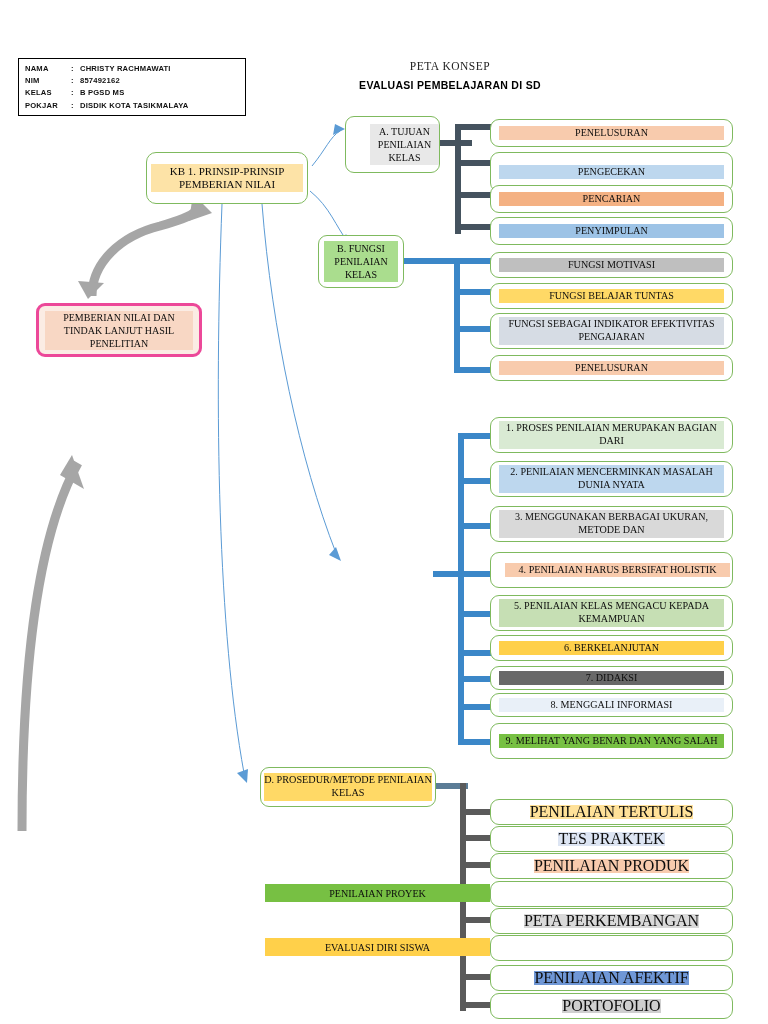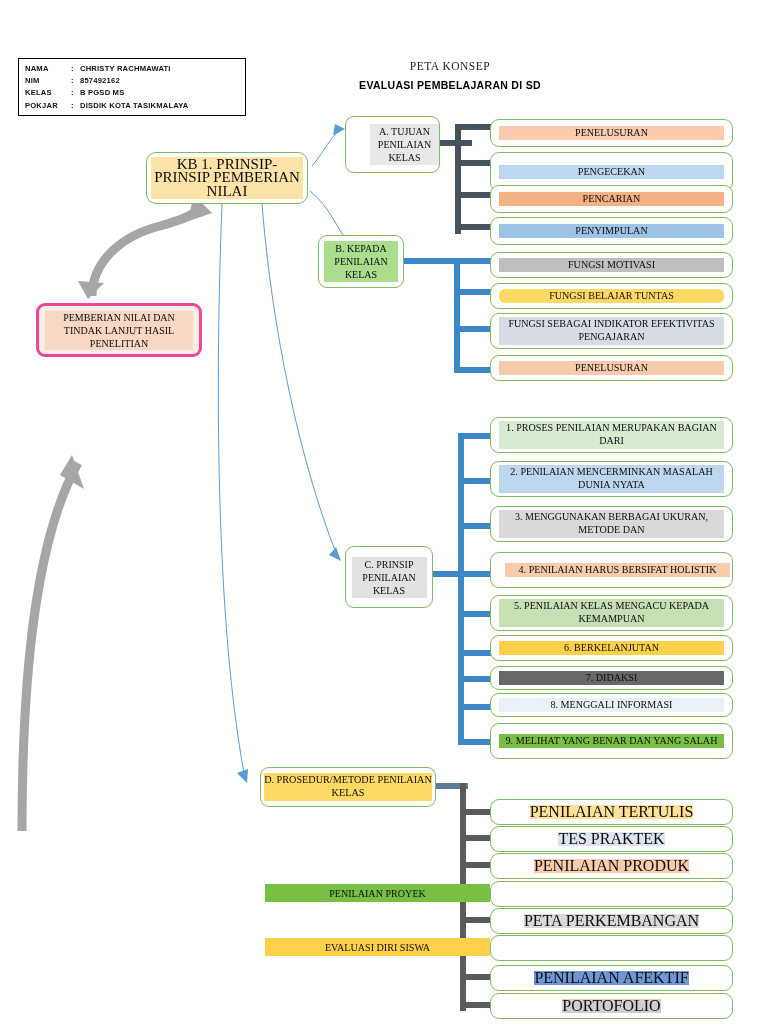--- a/index.html
+++ b/index.html
@@ -42,21 +42,21 @@
     overflow:visible;
   }
   .node .fill{
     display:block;text-align:center;box-sizing:border-box;
     font-family:"Liberation Serif", serif;color:#0d0d0d;
     line-height:12.4px;padding:1px 0;
   }
 
   
   #kb-root{left:146px;top:121px;width:162px;height:52px;border-width:1.4px;border-radius:10px;}
-  #kb-root .fill{width:152px;background:#fde3a7;font-size:15px;line-height:13.4px;}
+  #kb-root .fill{width:152px;background:#fde3a7;font-size:11px;line-height:13.4px;}
 
   
   #left-summary{
     position:absolute;left:36px;top:272px;width:166px;height:54px;
     border:3px solid #ec4899;border-radius:9px;background:#fbece4;
     display:flex;align-items:center;justify-content:center;box-sizing:border-box;
   }
   #left-summary .fill{
     width:148px;background:#f8d7c4;text-align:center;
     font-family:"Liberation Serif", serif;font-size:10px;line-height:13px;color:#0d0d0d;
@@ -177,45 +177,42 @@
     <span class="fill w1" style="background: rgb(189, 215, 238);">PENGECEKAN</span>
   </div>
   <div class="node leaf" style="top:154px;height:28px;">
     <span class="fill w1" style="background: rgb(244, 177, 131);">PENCARIAN</span>
   </div>
   <div class="node leaf" style="top:186px;height:28px;">
     <span class="fill w1" style="background: rgb(157, 195, 230);">PENYIMPULAN</span>
   </div>
 
   <div class="node seclabel" id="sec-b">
-    <span class="fill" style="background: rgb(170, 221, 142);">B.  KEPADA PENILAIAN KELAS</span>
+    <span class="fill" style="background: rgb(170, 221, 142);">B.  FUNGSI PENILAIAN KELAS</span>
   </div>
   <div class="bar stub-blue" style="left:404px;top:227px;width:56px;height:6px;"></div>
   <div class="bar trunk-blue" style="left:454px;top:227px;width:6px;height:115px;"></div>
   <div class="bar stub-blue" style="left:454px;top:227px;width:40px;height:6px;"></div>
   <div class="bar stub-blue" style="left:454px;top:258px;width:40px;height:6px;"></div>
   <div class="bar stub-blue" style="left:454px;top:295px;width:40px;height:6px;"></div>
   <div class="bar stub-blue" style="left:454px;top:336px;width:40px;height:6px;"></div>
 
   <div class="node leaf" style="top:221px;height:26px;">
     <span class="fill w1" style="background: rgb(191, 191, 191);">FUNGSI MOTIVASI</span>
   </div>
   <div class="node leaf" style="top:252px;height:26px;">
-    <span class="fill w1" style="background: rgb(255, 217, 102); border-radius: 6px;">FUNGSI BELAJAR TUNTAS</span>
+    <span class="fill w1" style="background: rgb(255, 217, 102);">FUNGSI BELAJAR TUNTAS</span>
   </div>
   <div class="node leaf" style="top:282px;height:36px;">
     <span class="fill w1" style="background: rgb(214, 220, 228);">FUNGSI SEBAGAI INDIKATOR EFEKTIVITAS PENGAJARAN</span>
   </div>
   <div class="node leaf" style="top:324px;height:26px;">
     <span class="fill w1" style="background: rgb(248, 203, 173);">PENELUSURAN</span>
   </div>
 
-  <div class="node seclabel" id="sec-c">
-    <span class="fill" style="background: rgb(226, 226, 226);">C.  PRINSIP PENILAIAN KELAS</span>
-  </div>
   <div class="bar stub-blue" style="left:433px;top:540px;width:35px;height:6px;"></div>
   <div class="bar trunk-blue" style="left:458px;top:402px;width:6px;height:312px;"></div>
   <div class="bar stub-blue" style="left:458px;top:402px;width:36px;height:6px;"></div>
   <div class="bar stub-blue" style="left:458px;top:447px;width:36px;height:6px;"></div>
   <div class="bar stub-blue" style="left:458px;top:492px;width:36px;height:6px;"></div>
   <div class="bar stub-blue" style="left:458px;top:540px;width:36px;height:6px;"></div>
   <div class="bar stub-blue" style="left:458px;top:580px;width:36px;height:6px;"></div>
   <div class="bar stub-blue" style="left:458px;top:619px;width:36px;height:6px;"></div>
   <div class="bar stub-blue" style="left:458px;top:645px;width:36px;height:6px;"></div>
   <div class="bar stub-blue" style="left:458px;top:673px;width:36px;height:6px;"></div>

